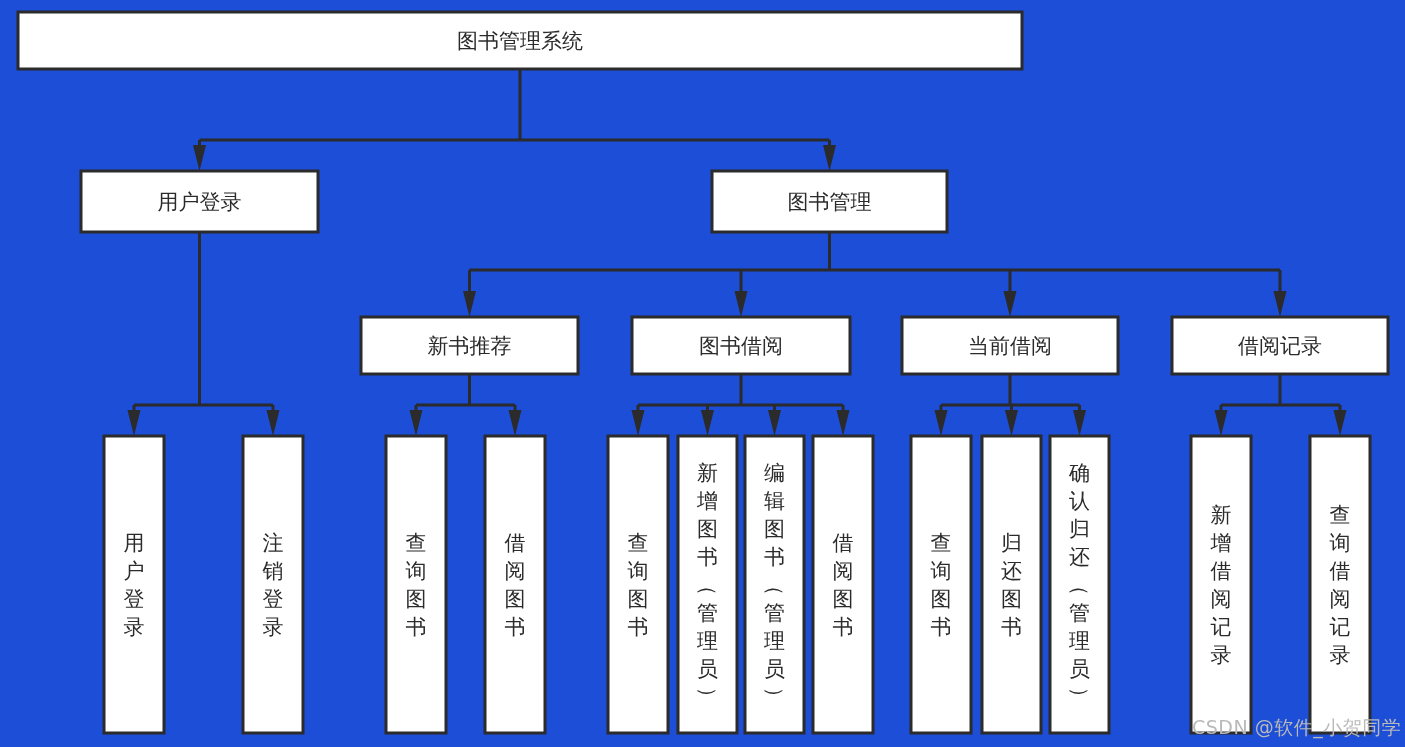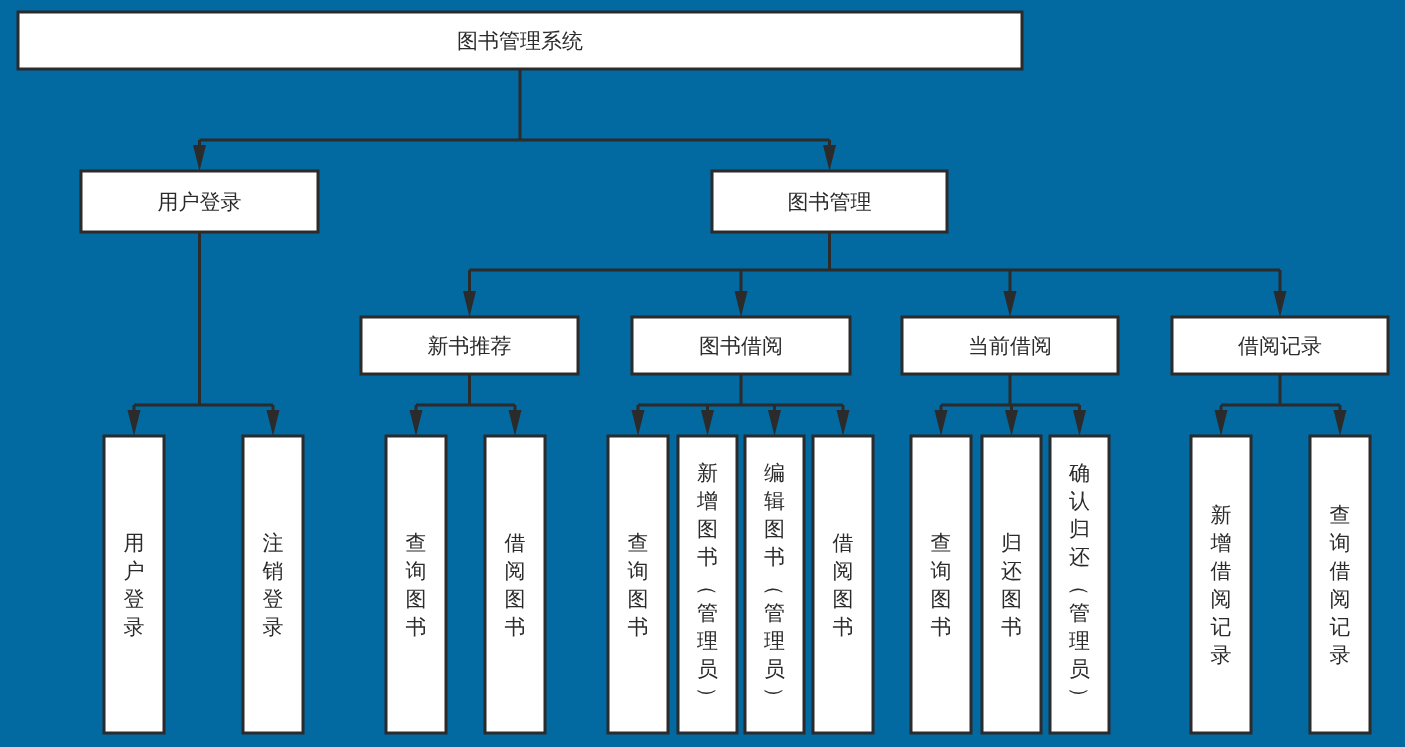--- a/index.html
+++ b/index.html
@@ -10,21 +10,21 @@
   body {
     width: 1405px;
     height: 747px;
     font-family: "DejaVu Sans", "Liberation Sans", sans-serif;
     overflow: hidden;
   }
   #diagram-root {
     position: relative;
     width: 1405px;
     height: 747px;
-    background: #0369a1;
+    background: #1d4ed8;
   }
   svg#tree-svg {
     position: absolute;
     left: 0;
     top: 0;
     width: 1405px;
     height: 747px;
     display: block;
   }
   .node-box {
@@ -272,13 +272,14 @@
           <rect x="1310" y="436" width="60" height="297" class="node-box"></rect>
           <text x="1340" y="522.34" class="node-label-v-char">查</text>
           <text x="1340" y="550.34" class="node-label-v-char">询</text>
           <text x="1340" y="578.34" class="node-label-v-char">借</text>
           <text x="1340" y="606.34" class="node-label-v-char">阅</text>
           <text x="1340" y="634.34" class="node-label-v-char">记</text>
           <text x="1340" y="662.34" class="node-label-v-char">录</text>
         </g>
       </g>
   </svg>
+  <div class="watermark-text" style="left: 1192px; top: 715px;">CSDN @软件_小贺同学</div>
 </div>
 
 </body></html>

